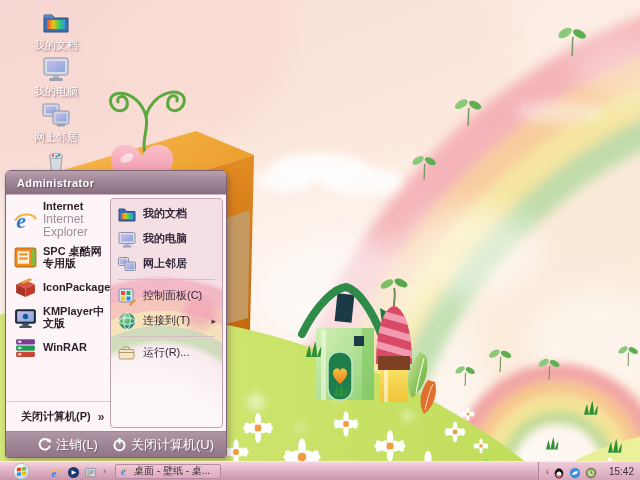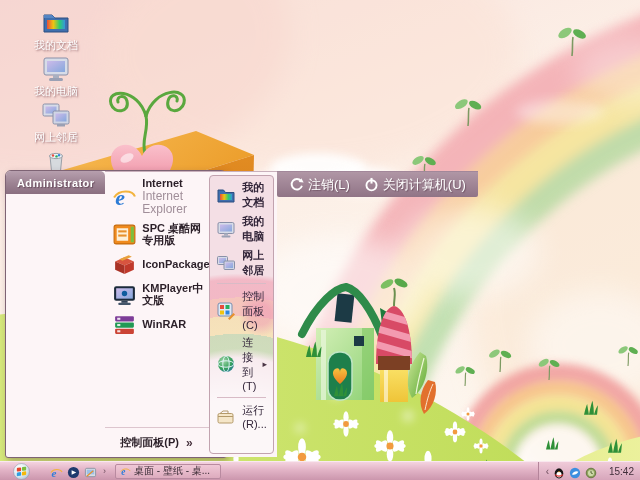--- a/index.html
+++ b/index.html
@@ -8,21 +8,21 @@
 #wallpaper{position:absolute;left:0;top:0;z-index:0}
 
 
 #desktop-icons{position:absolute;left:18px;top:0;width:76px;z-index:1}
 .dicon{position:absolute;left:0;width:76px;display:flex;flex-direction:column;align-items:center;cursor:default}
 .dicon .ic{width:32px;height:32px}
 .dicon .lbl{margin-top:1px;font-size:11px;color:#fff;line-height:1.1;white-space:nowrap;text-shadow:1px 1px 2px rgba(120,70,80,.85)}
 #di-0{top:6px}#di-1{top:52px}#di-2{top:98px}#di-3{top:144px}
 
 
-#start-menu{position:absolute;left:5px;top:170px;width:222px;height:288px;z-index:5;border:1px solid #7e6374;border-radius:6px 6px 3px 3px;box-shadow:2px 3px 7px rgba(80,40,55,.35);display:flex;flex-direction:row;background:#fdf5f7}
+#start-menu{position:absolute;left:5px;top:170px;width:222px;height:288px;z-index:5;border:1px solid #7e6374;border-radius:6px 6px 3px 3px;box-shadow:2px 3px 7px rgba(80,40,55,.35);display:flex;flex-direction:column;background:#fdf5f7}
 .sm-header{height:23px;flex:none;background:linear-gradient(#b79fae,#9c8292 55%,#8a6e80);border-radius:5px 5px 0 0;display:flex;align-items:center;padding:0 11px;color:#fff;font-weight:bold;font-size:11px;letter-spacing:.4px;text-shadow:1px 1px 1px rgba(60,30,45,.5)}
 .sm-body{flex:1;display:flex;min-height:0;border-top:1px solid #c9b0bc;background:#fdf5f7}
 .sm-left{width:104px;flex:none;display:flex;flex-direction:column;padding-top:3px}
 .sm-item{display:flex;align-items:center;gap:5px;padding:2px 2px 2px 7px;min-height:30px;cursor:default}
 .sm-item .ic{width:25px;height:25px;flex:none}
 .sm-item .txt{font-size:11px;font-weight:bold;color:#2b1f28;line-height:1.15;display:flex;flex-direction:column}
 .sm-item .sub{font-size:12px;color:#a08e99;font-weight:normal}
 .sm-allprog{margin-top:auto;border-top:1px solid #ddc5ce;padding:7px 4px 7px 15px;display:flex;align-items:center;gap:7px;font-size:11px;font-weight:bold;color:#2b1f28;cursor:default}
 .sm-allprog .arr{font-size:12px;color:#4a3540;font-weight:bold}
 .sm-right{flex:1;margin:3px 3px 3px 0;border:1px solid #c2a3af;border-radius:4px;padding:2px 0;display:flex;flex-direction:column;font-size:11px;color:#33263a;overflow:hidden;
@@ -402,21 +402,21 @@
               <rect x="5" y="5.5" width="3" height="2" fill="#fff" opacity=".85"></rect>
               <rect x="5" y="11.5" width="3" height="2" fill="#fff" opacity=".85"></rect>
               <rect x="5" y="17.5" width="3" height="2" fill="#fff" opacity=".85"></rect>
             </svg>
         </span>
         <span class="txt">
             <span>WinRAR</span>
           </span>
       </div>
       <div class="sm-allprog">
-        <span>控制面板(P)</span>
+        <span>关闭计算机(P)</span>
         <span class="arr">»</span>
       </div>
     </div>
     <div class="sm-right">
       <div class="sm-ritem bold">
         <span class="ric">
           <svg viewBox="0 0 20 20">
               <path d="M2 5 L2 17 L18 17 L18 7.5 L9.5 7.5 L7.5 5 Z" fill="#3f6fae" stroke="#2c4f80"></path>
               <rect x="4" y="9" width="12" height="6" fill="url(#g-rain)"></rect>
             </svg>

